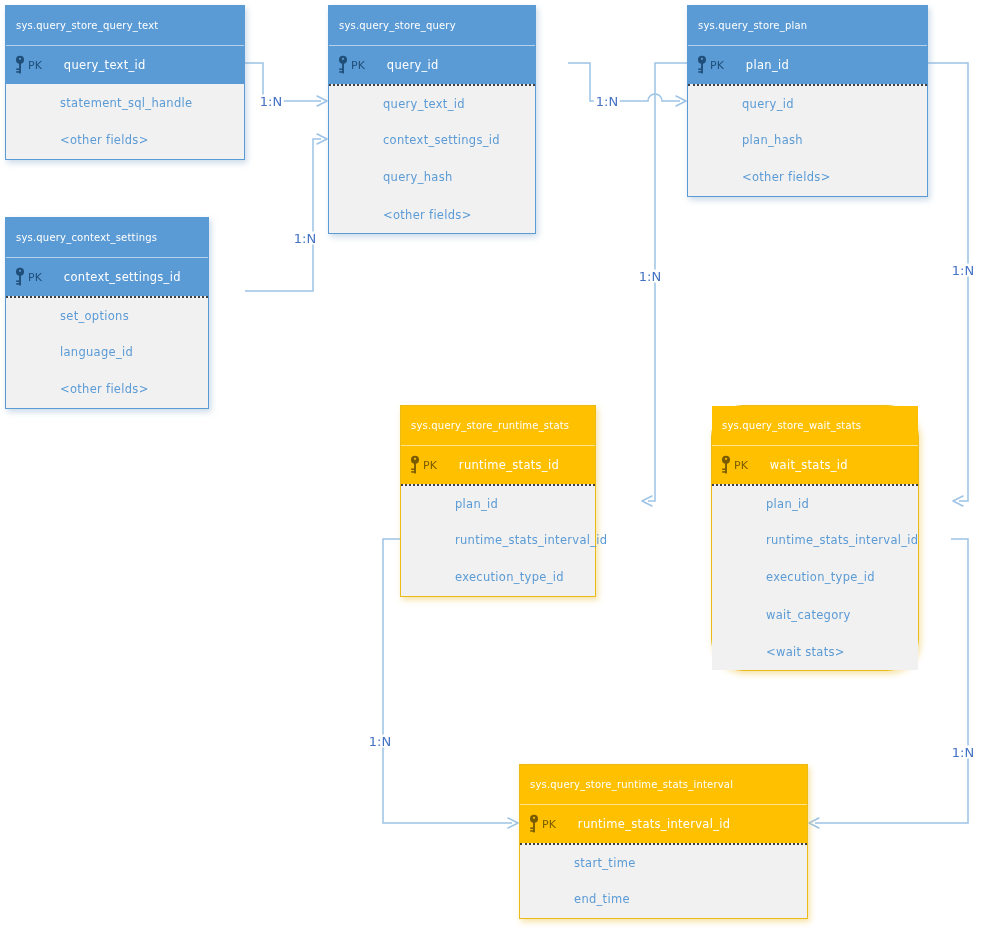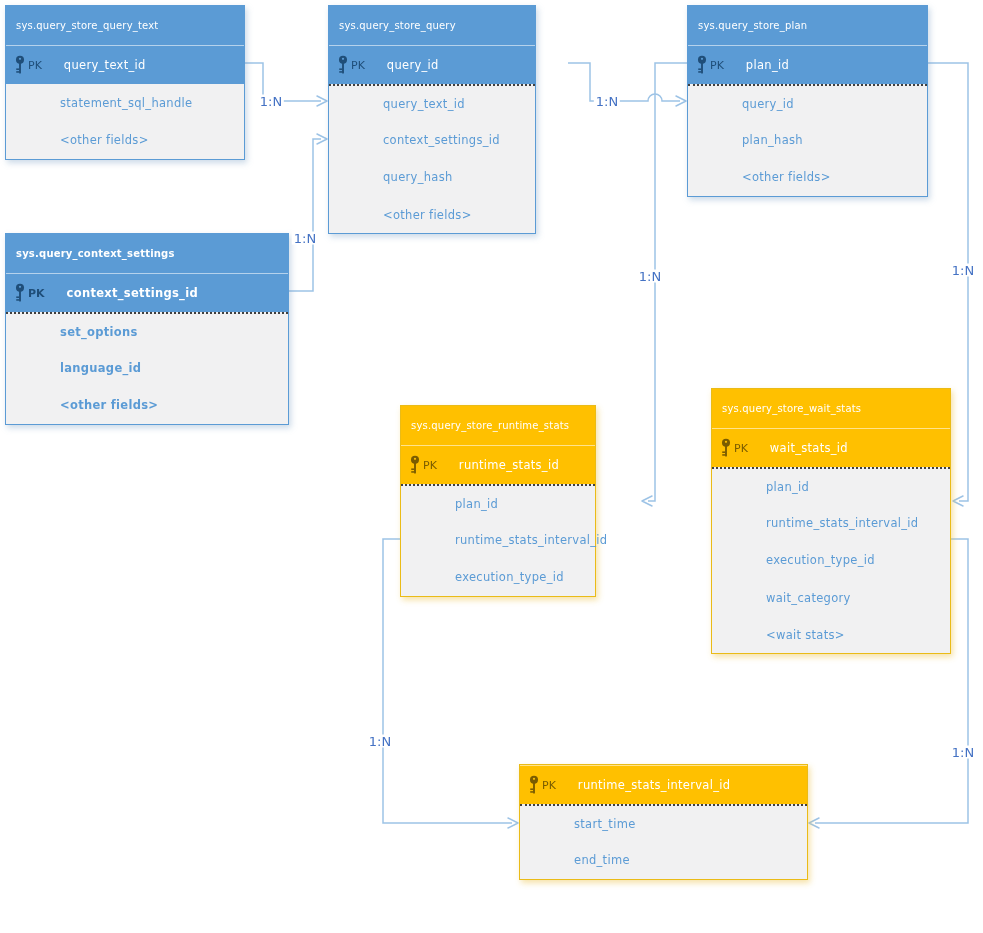--- a/index.html
+++ b/index.html
@@ -155,21 +155,21 @@
       <span class="pktag">PK</span>
       <span class="pkfield">plan_id</span>
     </div>
     <div class="body">
       <div class="frow first">query_id</div>
       <div class="frow">plan_hash</div>
       <div class="frow">&lt;other fields&gt;</div>
     </div>
   </div>
 
-  <div class="tbl blue" style="left:5px; top:233px; width:284px;font-weight:bold;">
+  <div class="tbl blue" style="left:5px; top:217px; width:204px;">
     <div class="hdr">
         <span>sys.query_context_settings</span>
       </div>
     <div class="pkrow">
       <svg class="keyicon" viewBox="0 0 14 22">
         <circle class="keybody" cx="7" cy="5" r="4.7"></circle>
         <circle class="keyhole" cx="7" cy="3.8" r="1.3"></circle>
         <rect class="keybody" x="5.9" y="8.5" width="2.2" height="12.5" rx="1"></rect>
         <rect class="keybody" x="2.6" y="15" width="3.5" height="1.8"></rect>
         <rect class="keybody" x="2.6" y="18.2" width="3.5" height="1.8"></rect>
@@ -199,21 +199,21 @@
       <span class="pktag">PK</span>
       <span class="pkfield">runtime_stats_id</span>
     </div>
     <div class="body">
       <div class="frow first">plan_id</div>
       <div class="frow">runtime_stats_interval_id</div>
       <div class="frow">execution_type_id</div>
     </div>
   </div>
 
-  <div class="tbl orange" style="left:711px; top:388px; width:240px;">
+  <div class="tbl orange" style="left:711px; top:405px; width:208px;border-radius:32px;">
     <div class="hdr">
         <span>sys.query_store_wait_stats</span>
       </div>
     <div class="pkrow">
       <svg class="keyicon" viewBox="0 0 14 22">
         <circle class="keybody" cx="7" cy="5" r="4.7"></circle>
         <circle class="keyhole" cx="7" cy="3.8" r="1.3"></circle>
         <rect class="keybody" x="5.9" y="8.5" width="2.2" height="12.5" rx="1"></rect>
         <rect class="keybody" x="2.6" y="15" width="3.5" height="1.8"></rect>
         <rect class="keybody" x="2.6" y="18.2" width="3.5" height="1.8"></rect>
@@ -224,20 +224,23 @@
     <div class="body">
       <div class="frow first">plan_id</div>
       <div class="frow">runtime_stats_interval_id</div>
       <div class="frow">execution_type_id</div>
       <div class="frow">wait_category</div>
       <div class="frow">&lt;wait stats&gt;</div>
     </div>
   </div>
 
   <div class="tbl orange" style="left:519px; top:764px; width:289px;">
+    <div class="hdr">
+        <span>sys.query_store_runtime_stats_interval</span>
+      </div>
     <div class="pkrow">
       <svg class="keyicon" viewBox="0 0 14 22">
         <circle class="keybody" cx="7" cy="5" r="4.7"></circle>
         <circle class="keyhole" cx="7" cy="3.8" r="1.3"></circle>
         <rect class="keybody" x="5.9" y="8.5" width="2.2" height="12.5" rx="1"></rect>
         <rect class="keybody" x="2.6" y="15" width="3.5" height="1.8"></rect>
         <rect class="keybody" x="2.6" y="18.2" width="3.5" height="1.8"></rect>
       </svg>
       <span class="pktag">PK</span>
       <span class="pkfield">runtime_stats_interval_id</span>

